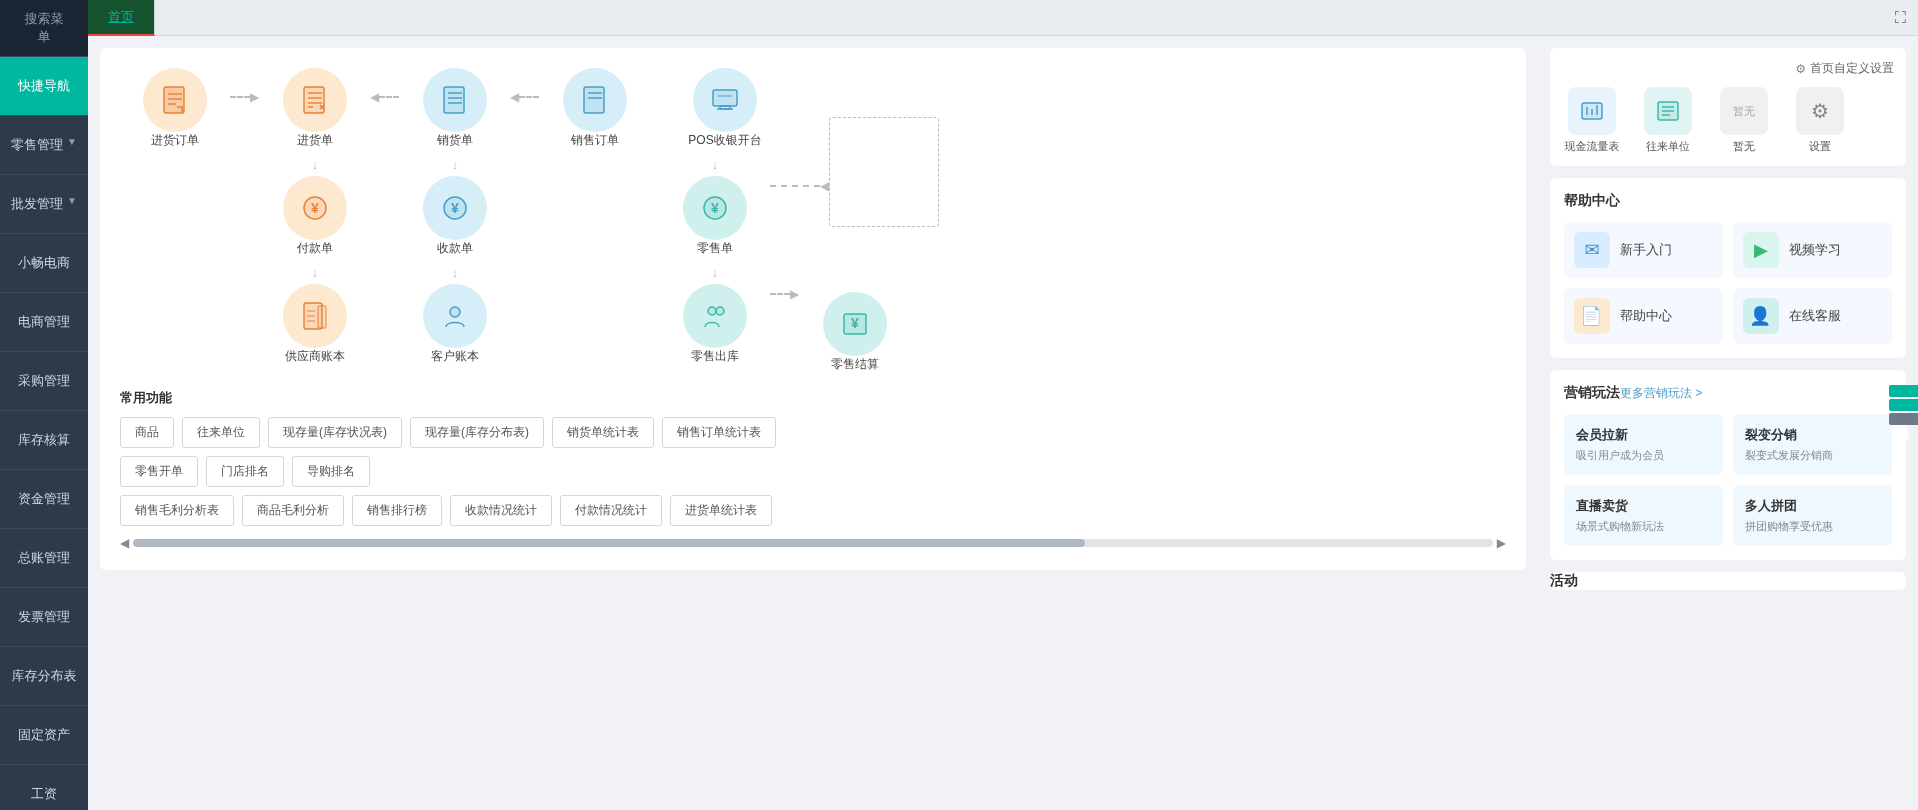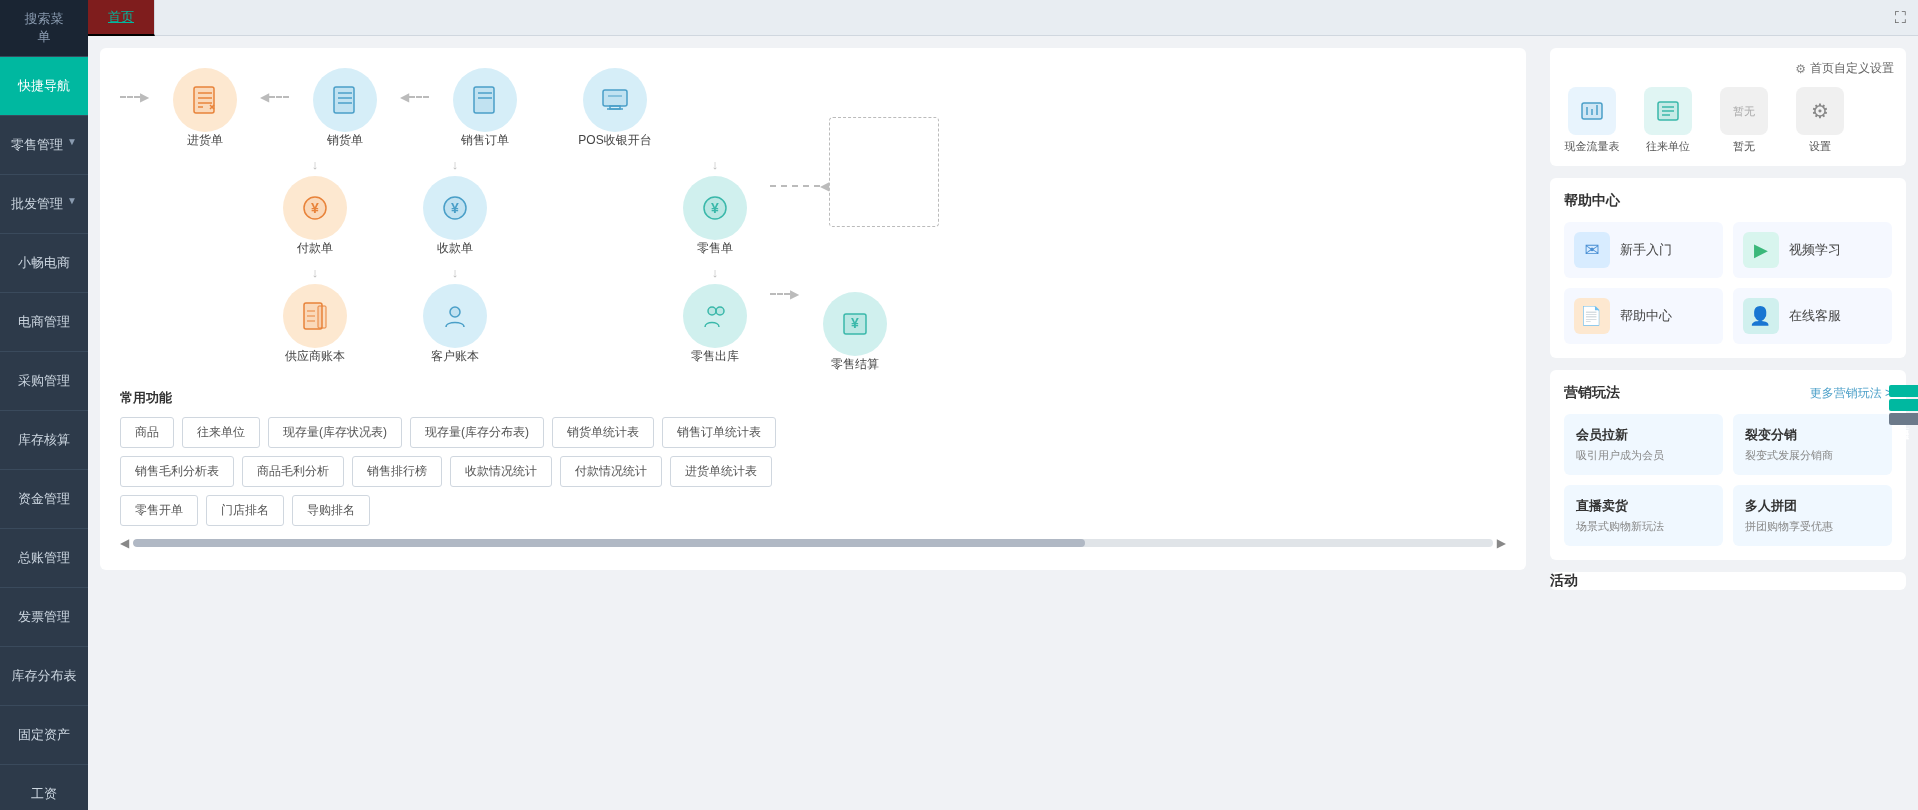--- a/index.html
+++ b/index.html
@@ -67,23 +67,23 @@
     }
     .tab-item {
       padding: 8px 20px;
       cursor: pointer;
       font-size: 13px;
       color: #333;
       border-right: 1px solid #d0d7df;
       background: #e8edf2;
     }
     .tab-item.active {
-      background: #7f1d1d;
+      background: #14532d;
       color: #00b8a0;
-      border-bottom: 2px solid #000000;
+      border-bottom: 2px solid #ef4444;
       margin-bottom: -1px;
       text-decoration: underline;
     }
     .tab-bar-right {
       margin-left: auto;
       padding-right: 12px;
       display: flex;
       align-items: center;
     }
     .fullscreen-btn {
@@ -273,21 +273,20 @@
     .help-label { font-size: 13px; color: #444; }
 
     
     .marketing-card {
       background: white;
       border-radius: 6px;
       padding: 14px;
     }
     .marketing-header {
       display: flex;
-      justify-content: space-between;
       align-items: center;
       margin-bottom: 12px;
     }
     .marketing-title { font-size: 14px; font-weight: bold; color: #333; }
     .more-link { font-size: 12px; color: #4a9fc8; cursor: pointer; }
     .marketing-grid {
       display: grid;
       grid-template-columns: 1fr 1fr;
       gap: 10px;
     }
@@ -403,20 +402,33 @@
 
   <div class="content-area">
 
     <div class="left-panel">
       <div class="quick-nav-card">
 
         <div class="flow-container">
 
           <div style="display:flex; align-items:flex-start; margin-bottom:8px;">
 
+            <div class="node-col">
+              <div class="flow-circle orange">
+                <svg width="30" height="30" viewBox="0 0 30 30" fill="none">
+                  <rect x="4" y="2" width="20" height="26" rx="2" fill="#e8833a" opacity="0.3"></rect>
+                  <rect x="4" y="2" width="20" height="26" rx="2" stroke="#e8833a" stroke-width="1.5" fill="none"></rect>
+                  <line x1="8" y1="9" x2="22" y2="9" stroke="#e8833a" stroke-width="1.5"></line>
+                  <line x1="8" y1="14" x2="22" y2="14" stroke="#e8833a" stroke-width="1.5"></line>
+                  <line x1="8" y1="19" x2="16" y2="19" stroke="#e8833a" stroke-width="1.5"></line>
+                  <path d="M17 22 L22 22 L22 27" stroke="#e8833a" stroke-width="1.5" fill="none"></path>
+                </svg>
+              </div>
+              <div class="flow-label">进货订单</div>
+            </div>
 
             <div style="display:flex;align-items:center;margin-top:22px;flex-shrink:0;width:30px;">
               <div style="width:20px;border-top:2px dashed #bbb;"></div>
               <span style="color:#bbb;font-size:12px;">▶</span>
             </div>
 
             <div class="node-col">
               <div class="flow-circle orange">
                 <svg width="30" height="30" viewBox="0 0 30 30" fill="none">
                   <rect x="4" y="2" width="20" height="26" rx="2" stroke="#e8833a" stroke-width="1.5" fill="rgba(232,131,58,0.15)"></rect>
@@ -615,31 +627,31 @@
           <div class="common-func-title">常用功能</div>
           <div class="func-row">
             <button class="func-btn">商品</button>
             <button class="func-btn">往来单位</button>
             <button class="func-btn">现存量(库存状况表)</button>
             <button class="func-btn">现存量(库存分布表)</button>
             <button class="func-btn">销货单统计表</button>
             <button class="func-btn">销售订单统计表</button>
           </div>
           <div class="func-row">
+            <button class="func-btn">零售开单</button>
+            <button class="func-btn">门店排名</button>
+            <button class="func-btn">导购排名</button>
+          </div>
+          <div class="func-row">
             <button class="func-btn">销售毛利分析表</button>
             <button class="func-btn">商品毛利分析</button>
             <button class="func-btn">销售排行榜</button>
             <button class="func-btn">收款情况统计</button>
             <button class="func-btn">付款情况统计</button>
             <button class="func-btn">进货单统计表</button>
-          </div>
-          <div class="func-row">
-            <button class="func-btn">零售开单</button>
-            <button class="func-btn">门店排名</button>
-            <button class="func-btn">导购排名</button>
           </div>
         </div>
 
         <div class="scroll-bar-area">
           <span class="scroll-btn">◀</span>
           <div class="scroll-track">
             <div class="scroll-thumb"></div>
           </div>
           <span class="scroll-btn">▶</span>
         </div>

